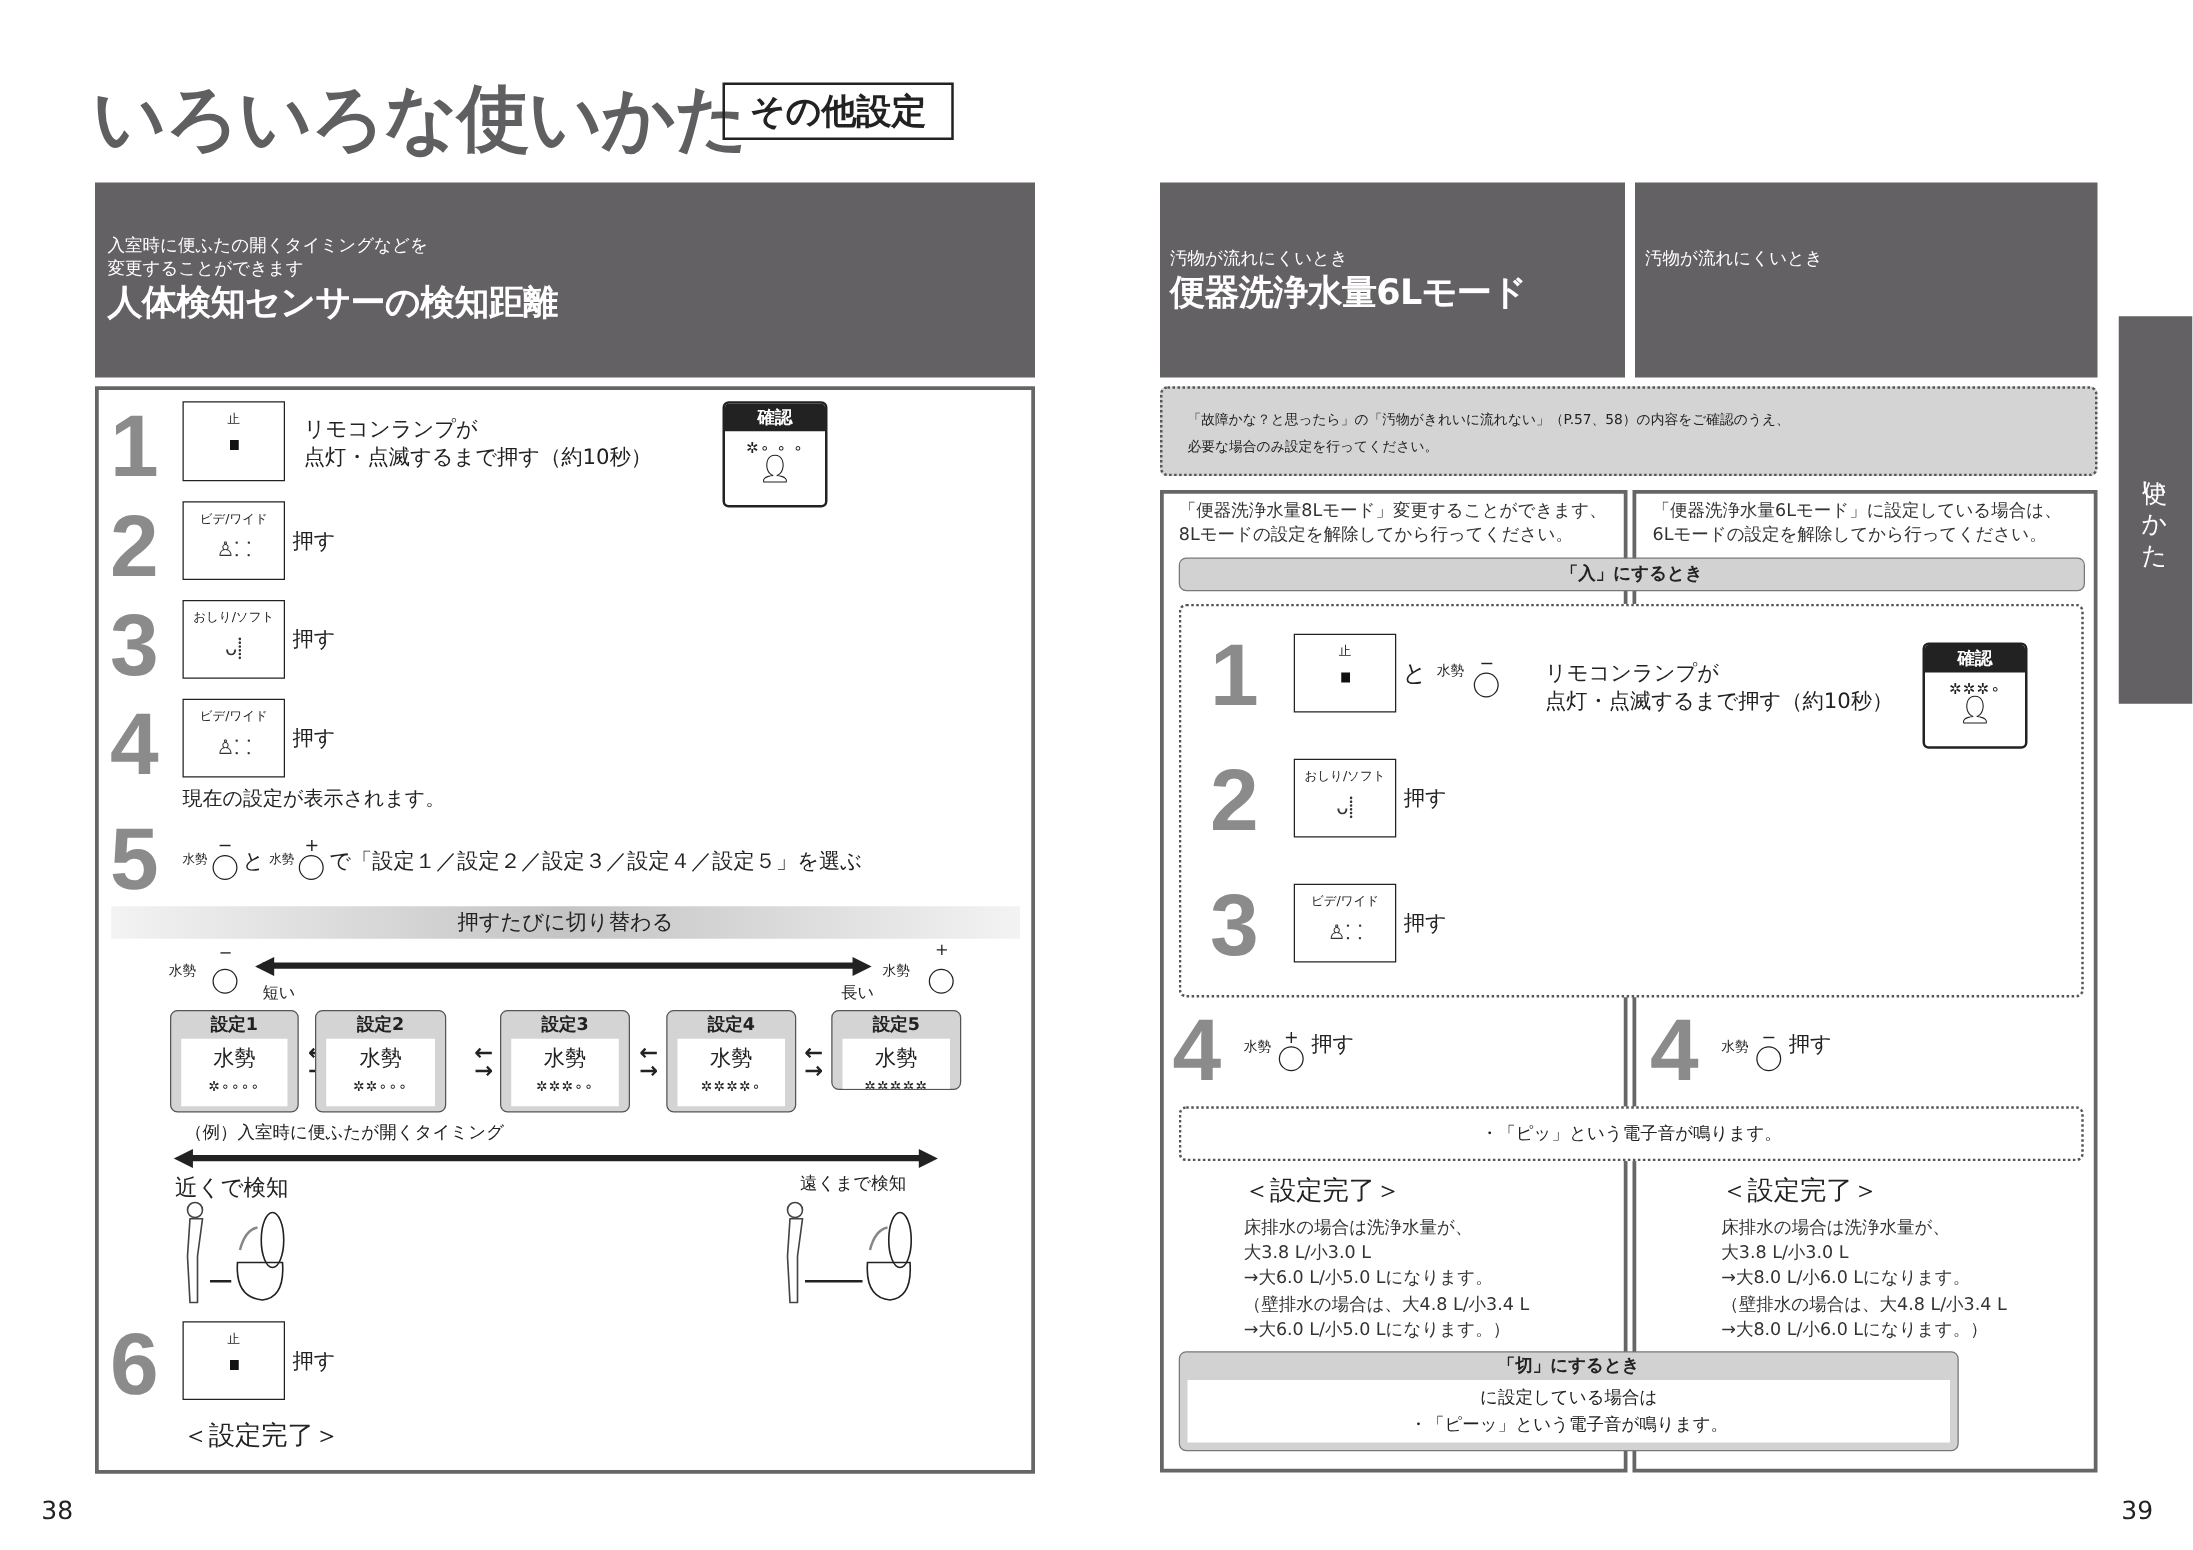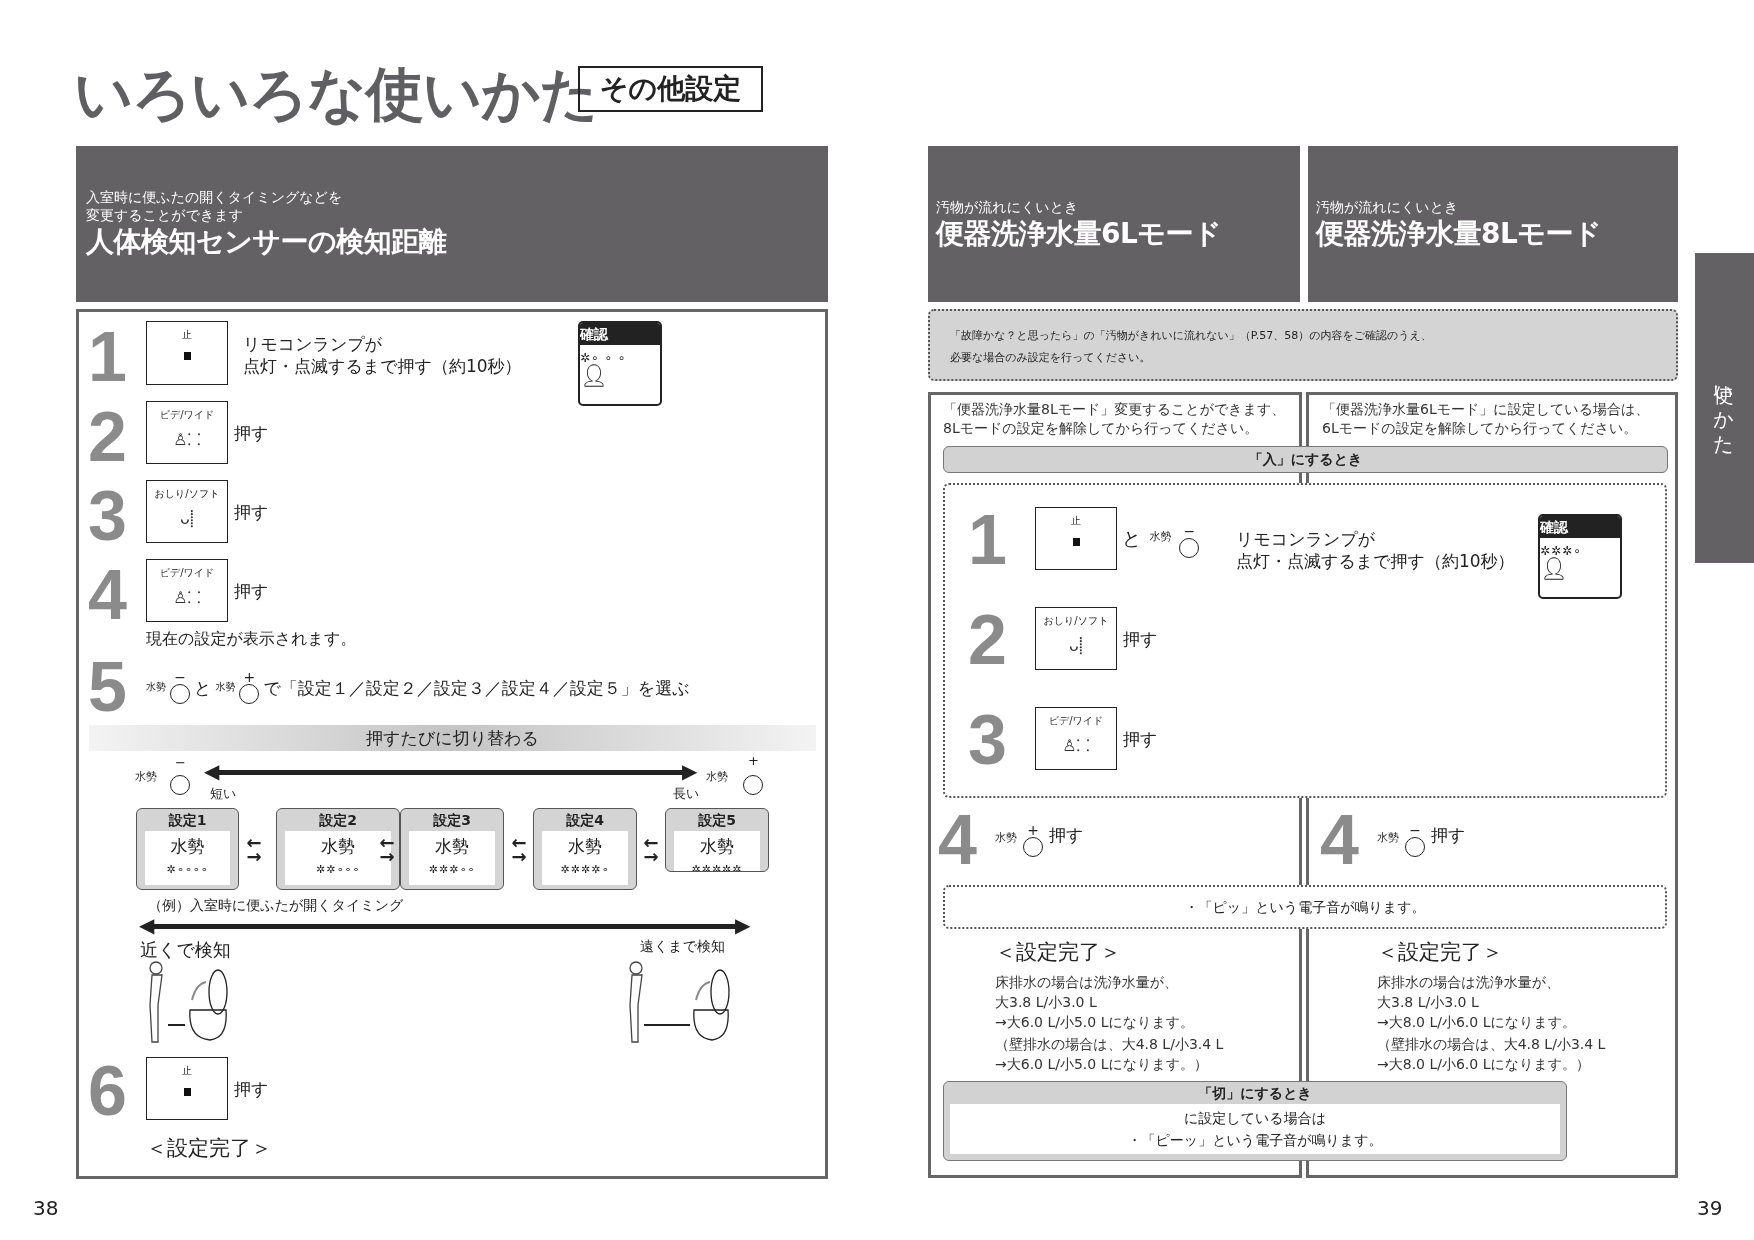--- a/index.html
+++ b/index.html
@@ -13,21 +13,21 @@
 .hdr .big{font-size:28px;font-weight:bold;line-height:36px;letter-spacing:-0.5px}
 .panel{border:3px solid #666;background:#fff}
 .stepnum{font-size:70px;font-weight:bold;color:#8c8b8c;line-height:70px;font-family:"Liberation Sans",sans-serif}
 .btnbox{border:1.5px solid #222;background:#fff;text-align:center}
 .btnbox .lbl{font-size:10px;margin-top:6px;display:block}
 .btnbox .sq{display:inline-block;width:7px;height:8px;background:#111;margin-top:10px}
 .btnbox .glyph{font-size:16px;color:#333;display:block;margin-top:6px}
 .txt{font-size:17px;line-height:22px}
 .txt16{font-size:16px}
 .circ{display:inline-block;width:20px;height:20px;border:1.5px solid #222;border-radius:50%}
-.kakunin{border:2px solid #222;border-radius:5px;background:#fff;overflow:hidden;}
+.kakunin{border:2px solid #222;border-radius:5px;background:#fff;overflow:hidden;text-align:center}
 .kakunin .top{background:#222;color:#fff;font-weight:bold;font-size:14px;height:22px;line-height:22px}
 .kakunin .lamps{font-size:12px;letter-spacing:1px;margin-top:6px}
 .kakunin .person{font-size:22px;line-height:22px}
 .gradbar{background:linear-gradient(to right,#f3f3f3,#c4c4c4 50%,#f3f3f3);text-align:center;font-size:17px;line-height:26px}
 .arrowline{height:5px;background:#222}
 .set{border:1.5px solid #555;border-radius:6px;background:#d4d4d4;overflow:hidden}
 .set .st{font-size:14px;font-weight:bold;text-align:center;height:22px;line-height:22px}
 .set .sb{background:#fff;margin:0 8px;height:54px;text-align:center}
 .set .sb .sw{font-size:17px;display:block;padding-top:4px}
 .set .sb .lp{font-size:11px;letter-spacing:1px}
@@ -119,21 +119,21 @@
   <span class="abs" style="left:576px;top:14px;font-size:11px">水勢</span>
   <span class="abs" style="left:618px;top:-2px;font-size:13px">+</span>
   <span class="abs circ" style="left:613px;top:20px"></span>
 </div>
 
 <div class="abs set" style="left:136px;top:808px;width:103px;height:82px">
   <div class="st">設定1</div>
   <div class="sb"><span class="sw">水勢</span><span class="lp">✲∘∘∘∘</span></div>
 </div>
 <div class="abs swap" style="left:241px;top:836px;width:26px">←<br>→</div>
-<div class="abs set" style="left:276px;top:808px;width:124px;height:82px">
+<div class="abs set" style="left:252px;top:808px;width:105px;height:82px">
   <div class="st">設定2</div>
   <div class="sb"><span class="sw">水勢</span><span class="lp">✲✲∘∘∘</span></div>
 </div>
 <div class="abs swap" style="left:374px;top:836px;width:26px">←<br>→</div>
 <div class="abs set" style="left:400px;top:808px;width:104px;height:82px">
   <div class="st">設定3</div>
   <div class="sb"><span class="sw">水勢</span><span class="lp">✲✲✲∘∘</span></div>
 </div>
 <div class="abs swap" style="left:506px;top:836px;width:26px">←<br>→</div>
 <div class="abs set" style="left:533px;top:808px;width:104px;height:82px">
@@ -184,21 +184,20 @@
 <div class="abs" style="left:146px;top:1134px;font-size:21px">＜設定完了＞</div>
 
 <div class="abs pn" style="left:33px;top:1196px">38</div>
 
 <div class="abs hdr" style="left:928px;top:146px;width:372px;height:156px;padding:52px 8px 0 8px">
   <div class="small">汚物が流れにくいとき</div>
   <div class="big">便器洗浄水量6Lモード</div>
 </div>
 <div class="abs hdr" style="left:1308px;top:146px;width:370px;height:156px;padding:52px 8px 0 8px">
   <div class="small">汚物が流れにくいとき</div>
-  <div class="big">便器洗浄水量8Lモード</div>
 </div>
 
 <div class="abs dotbox" style="left:928px;top:309px;width:750px;height:72px;background:#d4d4d4;padding:14px 20px;font-size:11px;line-height:22px">
   <div>「故障かな？と思ったら」の「汚物がきれいに流れない」（P.57、58）の内容をご確認のうえ、</div>
   <div>必要な場合のみ設定を行ってください。</div>
 </div>
 
 <div class="abs panel" style="left:928px;top:392px;width:374px;height:786px"></div>
 <div class="abs panel" style="left:1306px;top:392px;width:372px;height:786px"></div>
 

